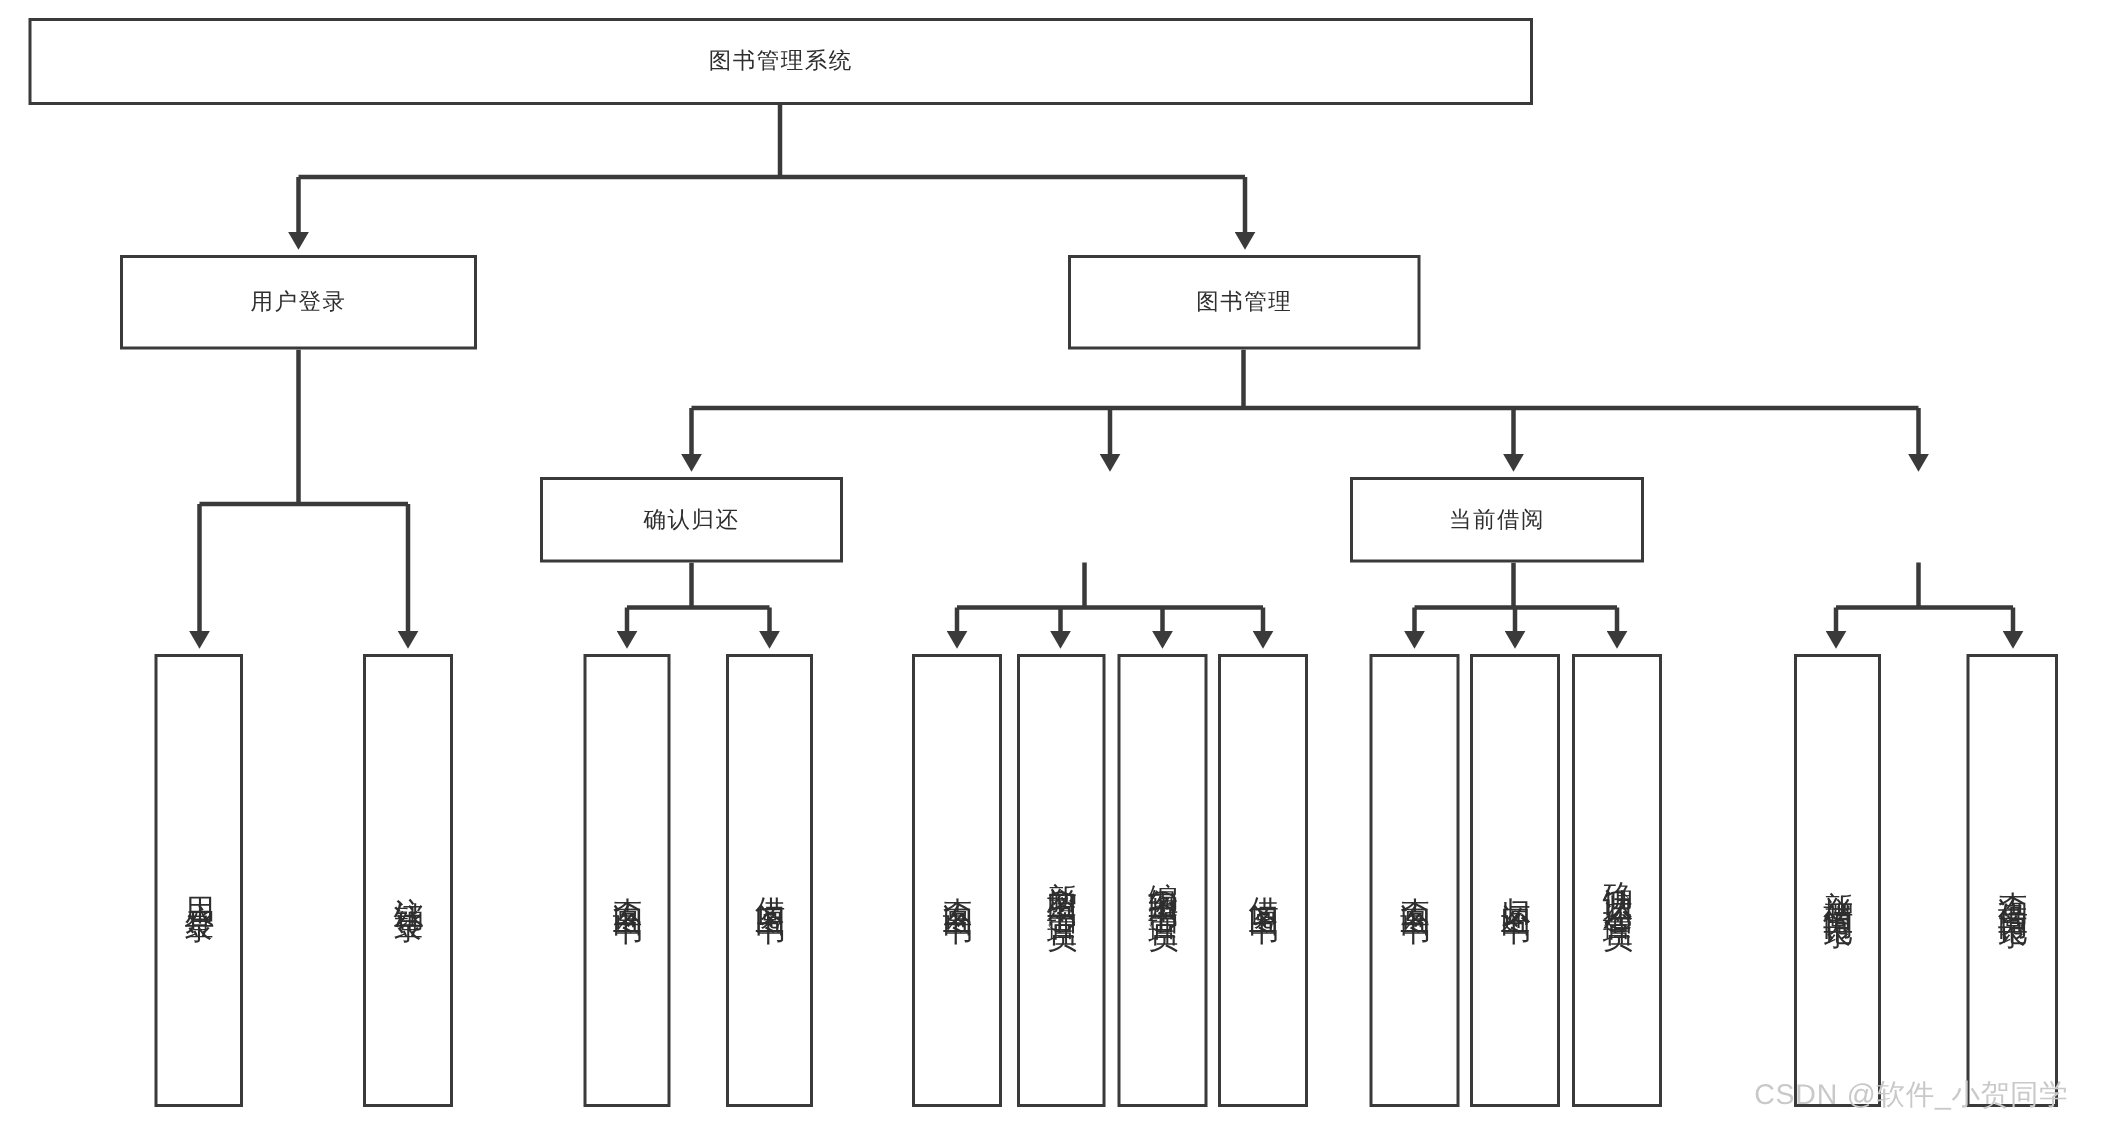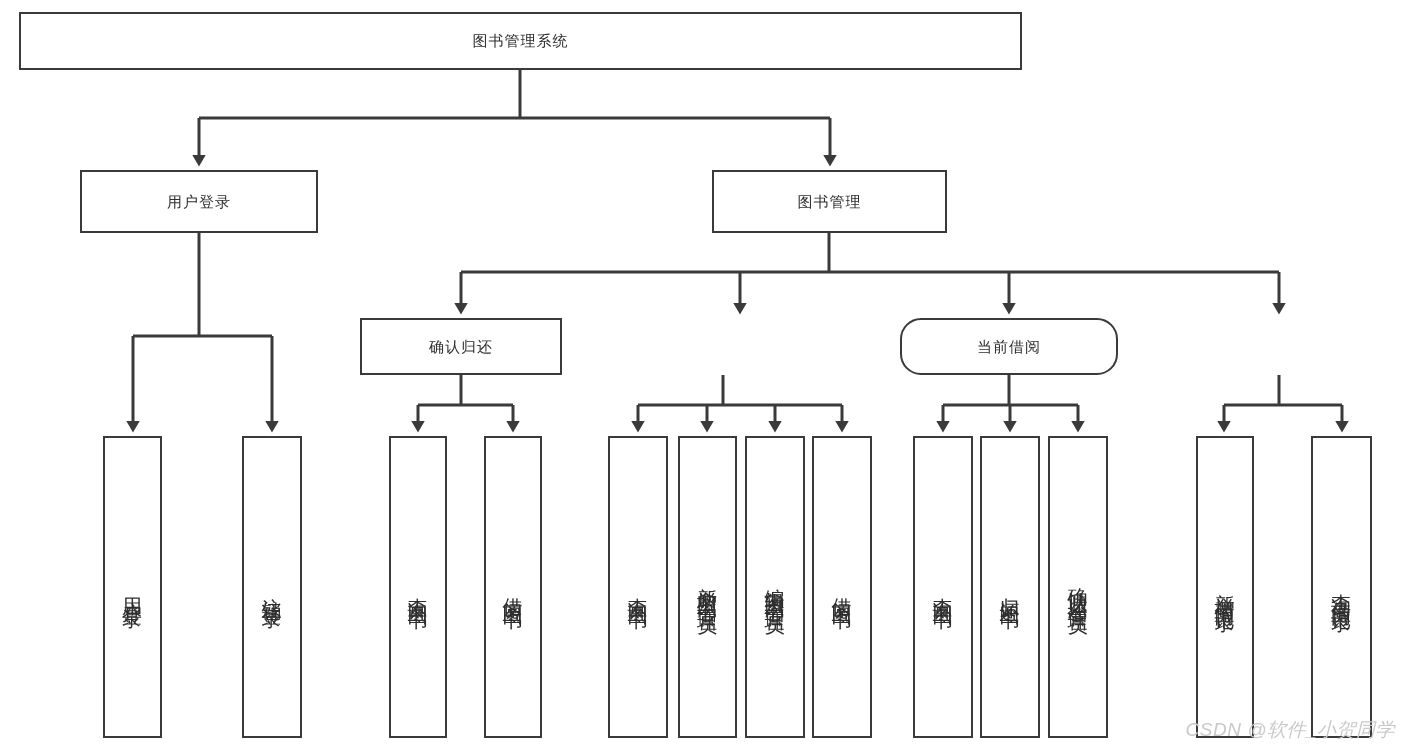--- a/index.html
+++ b/index.html
@@ -47,28 +47,27 @@
     line-height: 1.1;
     padding-top: 6px;
   }
   .node.vert > span {
     writing-mode: vertical-rl;
     text-orientation: upright;
     display: block;
   }
   #watermark {
     position: absolute;
-    right: 10px;
+    right: 26px;
     bottom: 4px;
     font-size: 19px;
     color: #c9c9c9;
     z-index: 5;
     white-space: nowrap;
     letter-spacing: 0.5px;
-    font-style: italic;
   }
 </style>
 </head>
 <body>
 
 <div id="canvas">
 
   <svg id="wires" viewBox="0 0 1405 747">
     <defs>
       <marker id="arw" markerWidth="12" markerHeight="14" refX="1.5" refY="7" orient="auto" markerUnits="userSpaceOnUse">
@@ -126,21 +125,21 @@
   <div class="node horiz" id="n-l1-0" style="left: 80px; top: 170px; width: 238px; height: 63px;">
     <span>用户登录</span>
   </div>
   <div class="node horiz" id="n-l1-1" style="left: 712px; top: 170px; width: 235px; height: 63px;">
     <span>图书管理</span>
   </div>
 
   <div class="node horiz" id="n-l2-0" style="left: 360px; top: 318px; width: 202px; height: 57px;">
     <span>确认归还</span>
   </div>
-  <div class="node horiz" id="n-l2-2" style="left: 900px; top: 318px; width: 218px; height: 57px; border-radius: 21px;">
+  <div class="node horiz" id="n-l2-2" style="left: 900px; top: 318px; width: 196px; height: 57px;">
     <span>当前借阅</span>
   </div>
 
   <div class="node vert" id="n-lf-0" style="left: 103px; top: 436px; width: 59px; height: 302px;">
     <span>用户登录</span>
   </div>
   <div class="node vert" id="n-lf-1" style="left: 242px; top: 436px; width: 60px; height: 302px;">
     <span>注销登录</span>
   </div>
   <div class="node vert" id="n-lf-2" style="left: 389px; top: 436px; width: 58px; height: 302px;">

